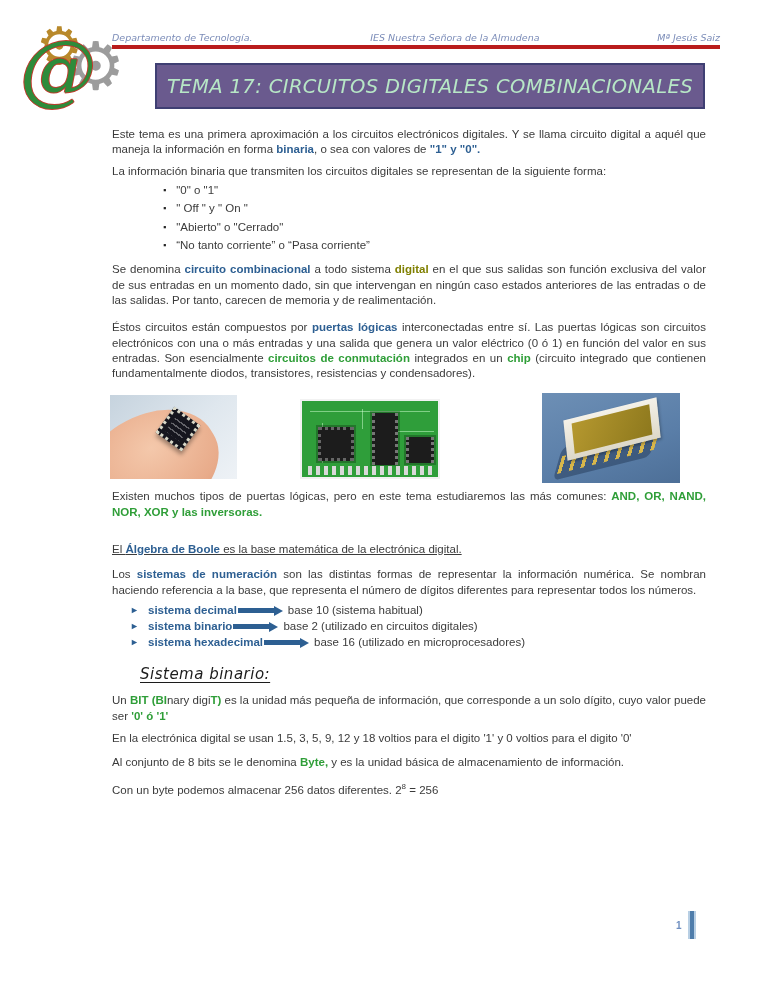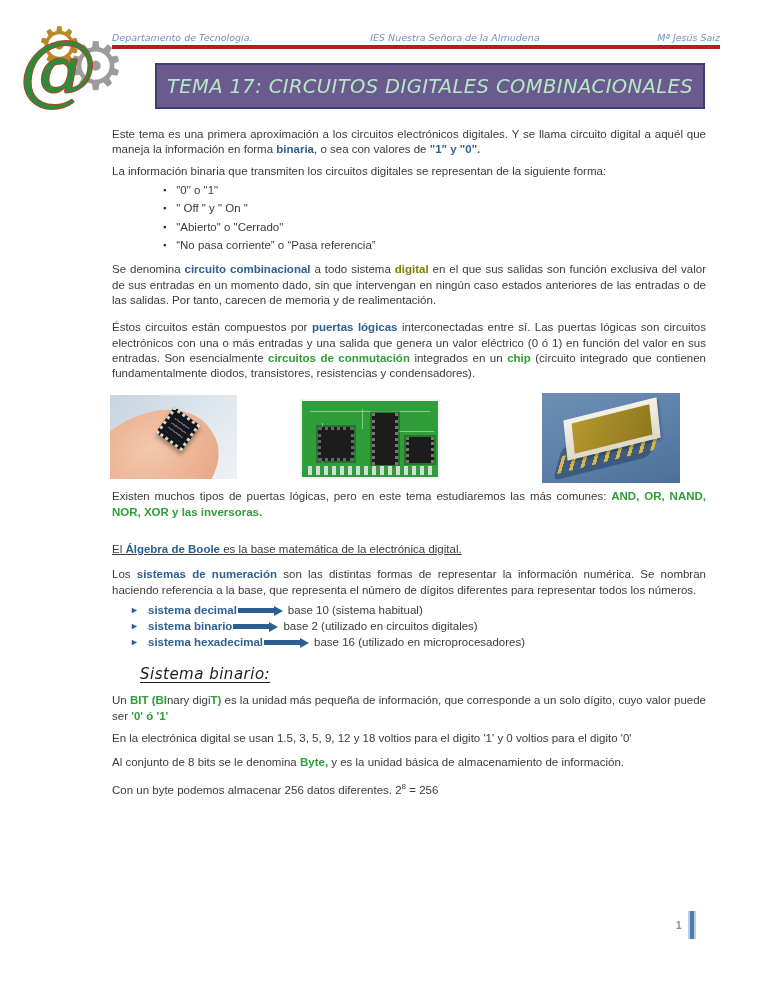--- a/index.html
+++ b/index.html
@@ -163,21 +163,21 @@
 
   <div class="content">
 
     <p class="p1"><span>Este tema es una primera aproximación a los circuitos electrónicos digitales. Y se llama circuito digital a aquél que maneja la información en forma </span><span class="seg-blue">binaria</span><span>, o sea con valores de </span><span class="seg-blue">"1" y "0".</span></p>
     <p class="p2"><span>La información binaria que transmiten los circuitos digitales se representan de la siguiente forma:</span></p>
 
     <ul class="binary">
       <li>"0" o "1"</li>
       <li>" Off " y " On "</li>
       <li>"Abierto" o "Cerrado"</li>
-      <li>“No pasa corriente” o “Pasa referencia”</li>
+      <li>“No tanto corriente” o “Pasa corriente”</li>
     </ul>
 
     <p class="p3"><span>Se denomina </span><span class="seg-blue">circuito combinacional</span><span> a todo sistema </span><span class="seg-olive">digital</span><span> en el que sus salidas son función exclusiva del valor de sus entradas en un momento dado, sin que intervengan en ningún caso estados anteriores de las entradas o de las salidas. Por tanto, carecen de memoria y de realimentación.</span></p>
     <p class="p4"><span>Éstos circuitos están compuestos por </span><span class="seg-blue">puertas lógicas</span><span> interconectadas entre sí. Las puertas lógicas son circuitos electrónicos con una o más entradas y una salida que genera un valor eléctrico (0 ó 1) en función del valor en sus entradas. Son esencialmente </span><span class="seg-green">circuitos de conmutación</span><span> integrados en un </span><span class="seg-green">chip</span><span> (circuito integrado que contienen fundamentalmente diodos, transistores, resistencias y condensadores).</span></p>
 
     <div class="images-row">
       <div class="photo photo-finger">
         <div class="finger"></div>
         <div class="chip">
           <div class="chip-marks"></div>

